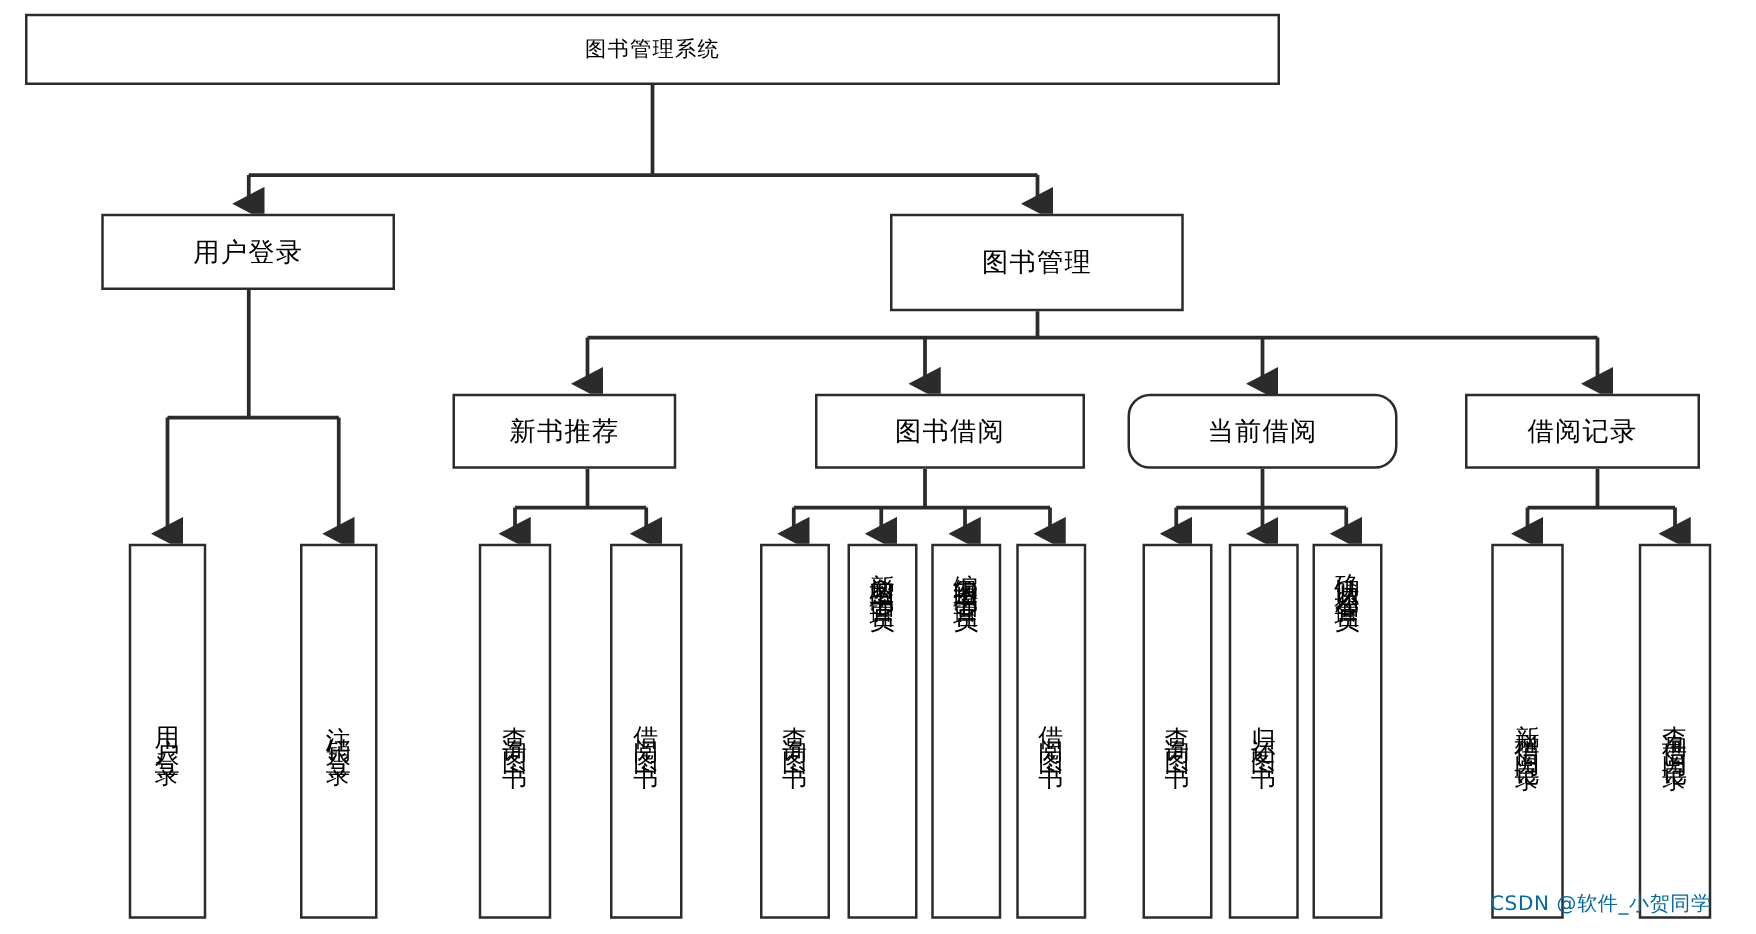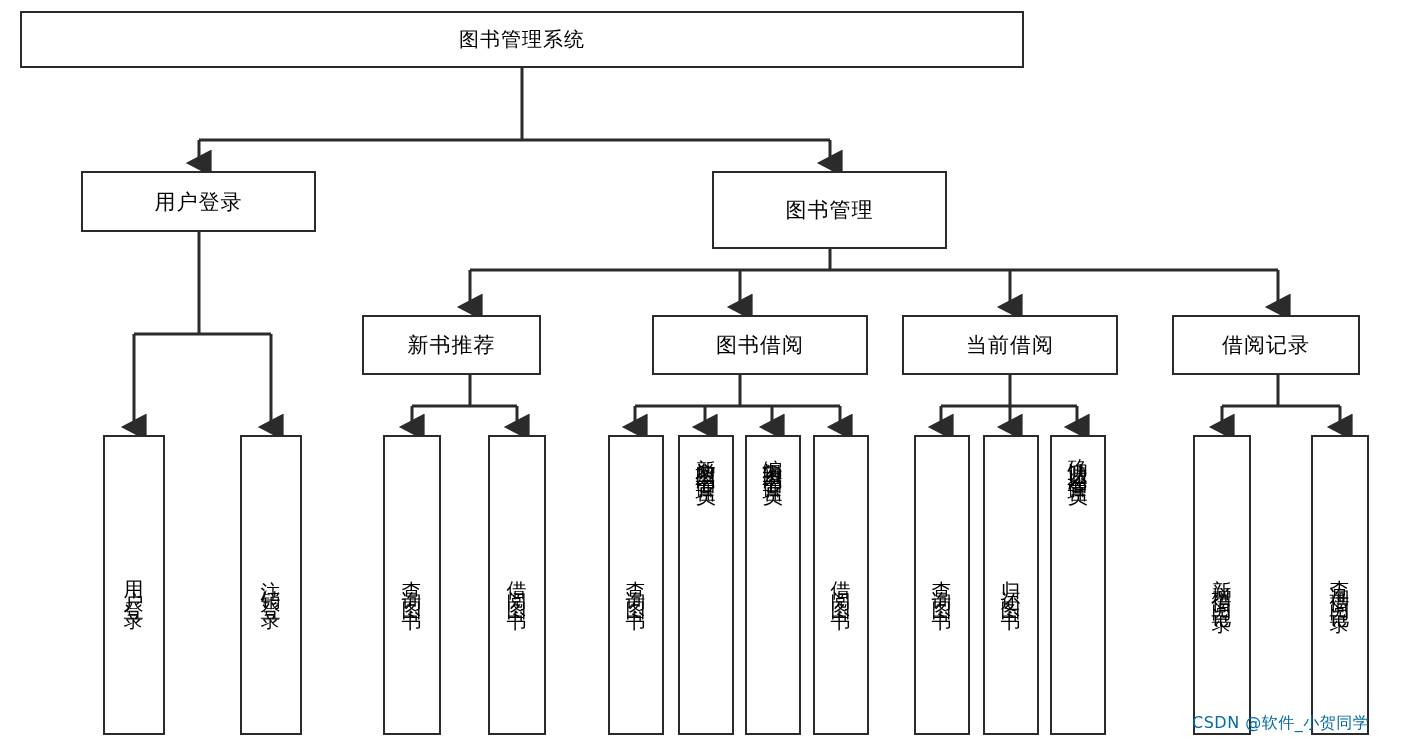--- a/index.html
+++ b/index.html
@@ -14,21 +14,21 @@
 
   .node{
     position:absolute;
     box-sizing:border-box;
     background:#ffffff;
     border:2px solid #2b2b2b;
     display:flex;align-items:center;justify-content:center;
     color:#000;
   }
   .node.h{ font-size:21px; letter-spacing:1px; }
-  .node.root{ font-size:20px; letter-spacing:1px; }
+  .node.root{ font-size:17px; letter-spacing:1px; }
 
   
   .node.v{
     writing-mode:vertical-rl;
     text-orientation:upright;
     font-size:20px;
     letter-spacing:7px;
     line-height:1;
     padding:6px 0;
     justify-content:center;
@@ -104,21 +104,21 @@
     </g>
   </svg>
 
   <div class="node root" style="left:20px;top:11px;width:1004px;height:57px;">图书管理系统</div>
 
   <div class="node h" style="left:81px;top:171px;width:235px;height:61px;">用户登录</div>
   <div class="node h" style="left:712px;top:171px;width:235px;height:78px;">图书管理</div>
 
   <div class="node h" style="left:362px;top:315px;width:179px;height:60px;">新书推荐</div>
   <div class="node h" style="left:652px;top:315px;width:216px;height:60px;">图书借阅</div>
-  <div class="node h" style="left:902px;top:315px;width:216px;height:60px;">当前借阅</div>
+  <div class="node h" style="left:902px;top:315px;width:216px;height:60px;border-radius:18px;">当前借阅</div>
   <div class="node h" style="left:1172px;top:315px;width:188px;height:60px;">借阅记录</div>
 
   <div class="node v tall" style="left:103px;top:435px;width:62px;height:300px;">用户登录</div>
   <div class="node v tall" style="left:240px;top:435px;width:62px;height:300px;">注销登录</div>
 
   <div class="node v tall" style="left:383px;top:435px;width:58px;height:300px;">查询图书</div>
   <div class="node v tall" style="left:488px;top:435px;width:58px;height:300px;">借阅图书</div>
 
   <div class="node v tall" style="left:608px;top:435px;width:56px;height:300px;">查询图书</div>
   <div class="node v xtall" style="left:678px;top:435px;width:56px;height:300px;">新增图书（管理员）</div>

